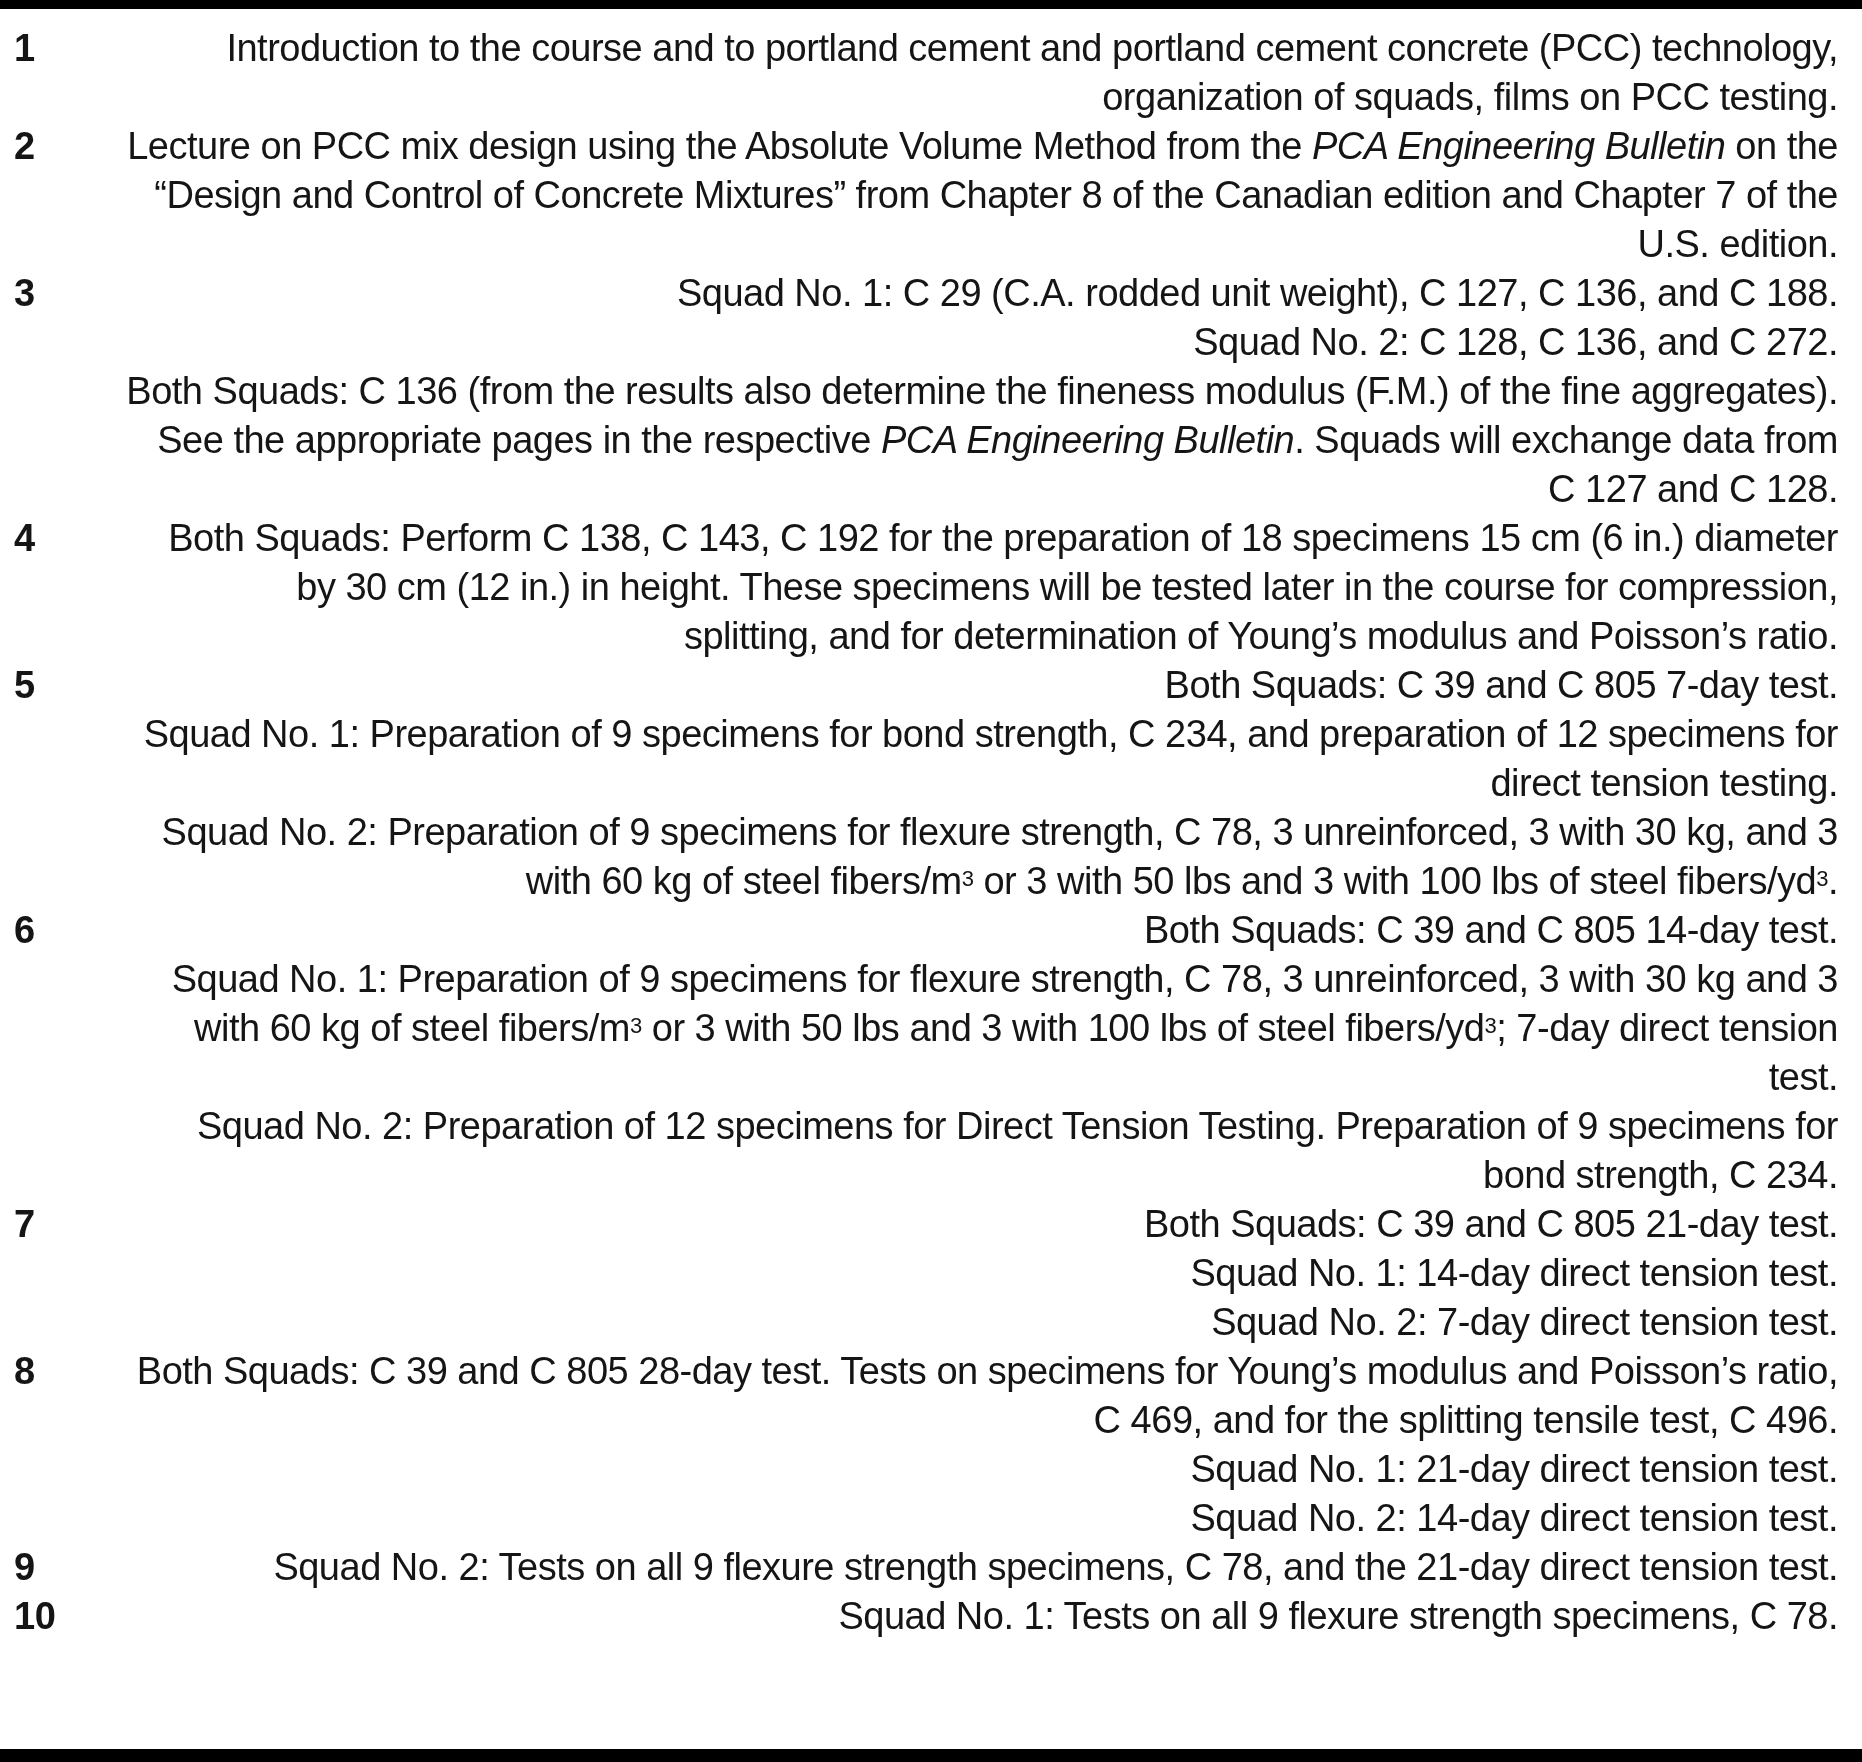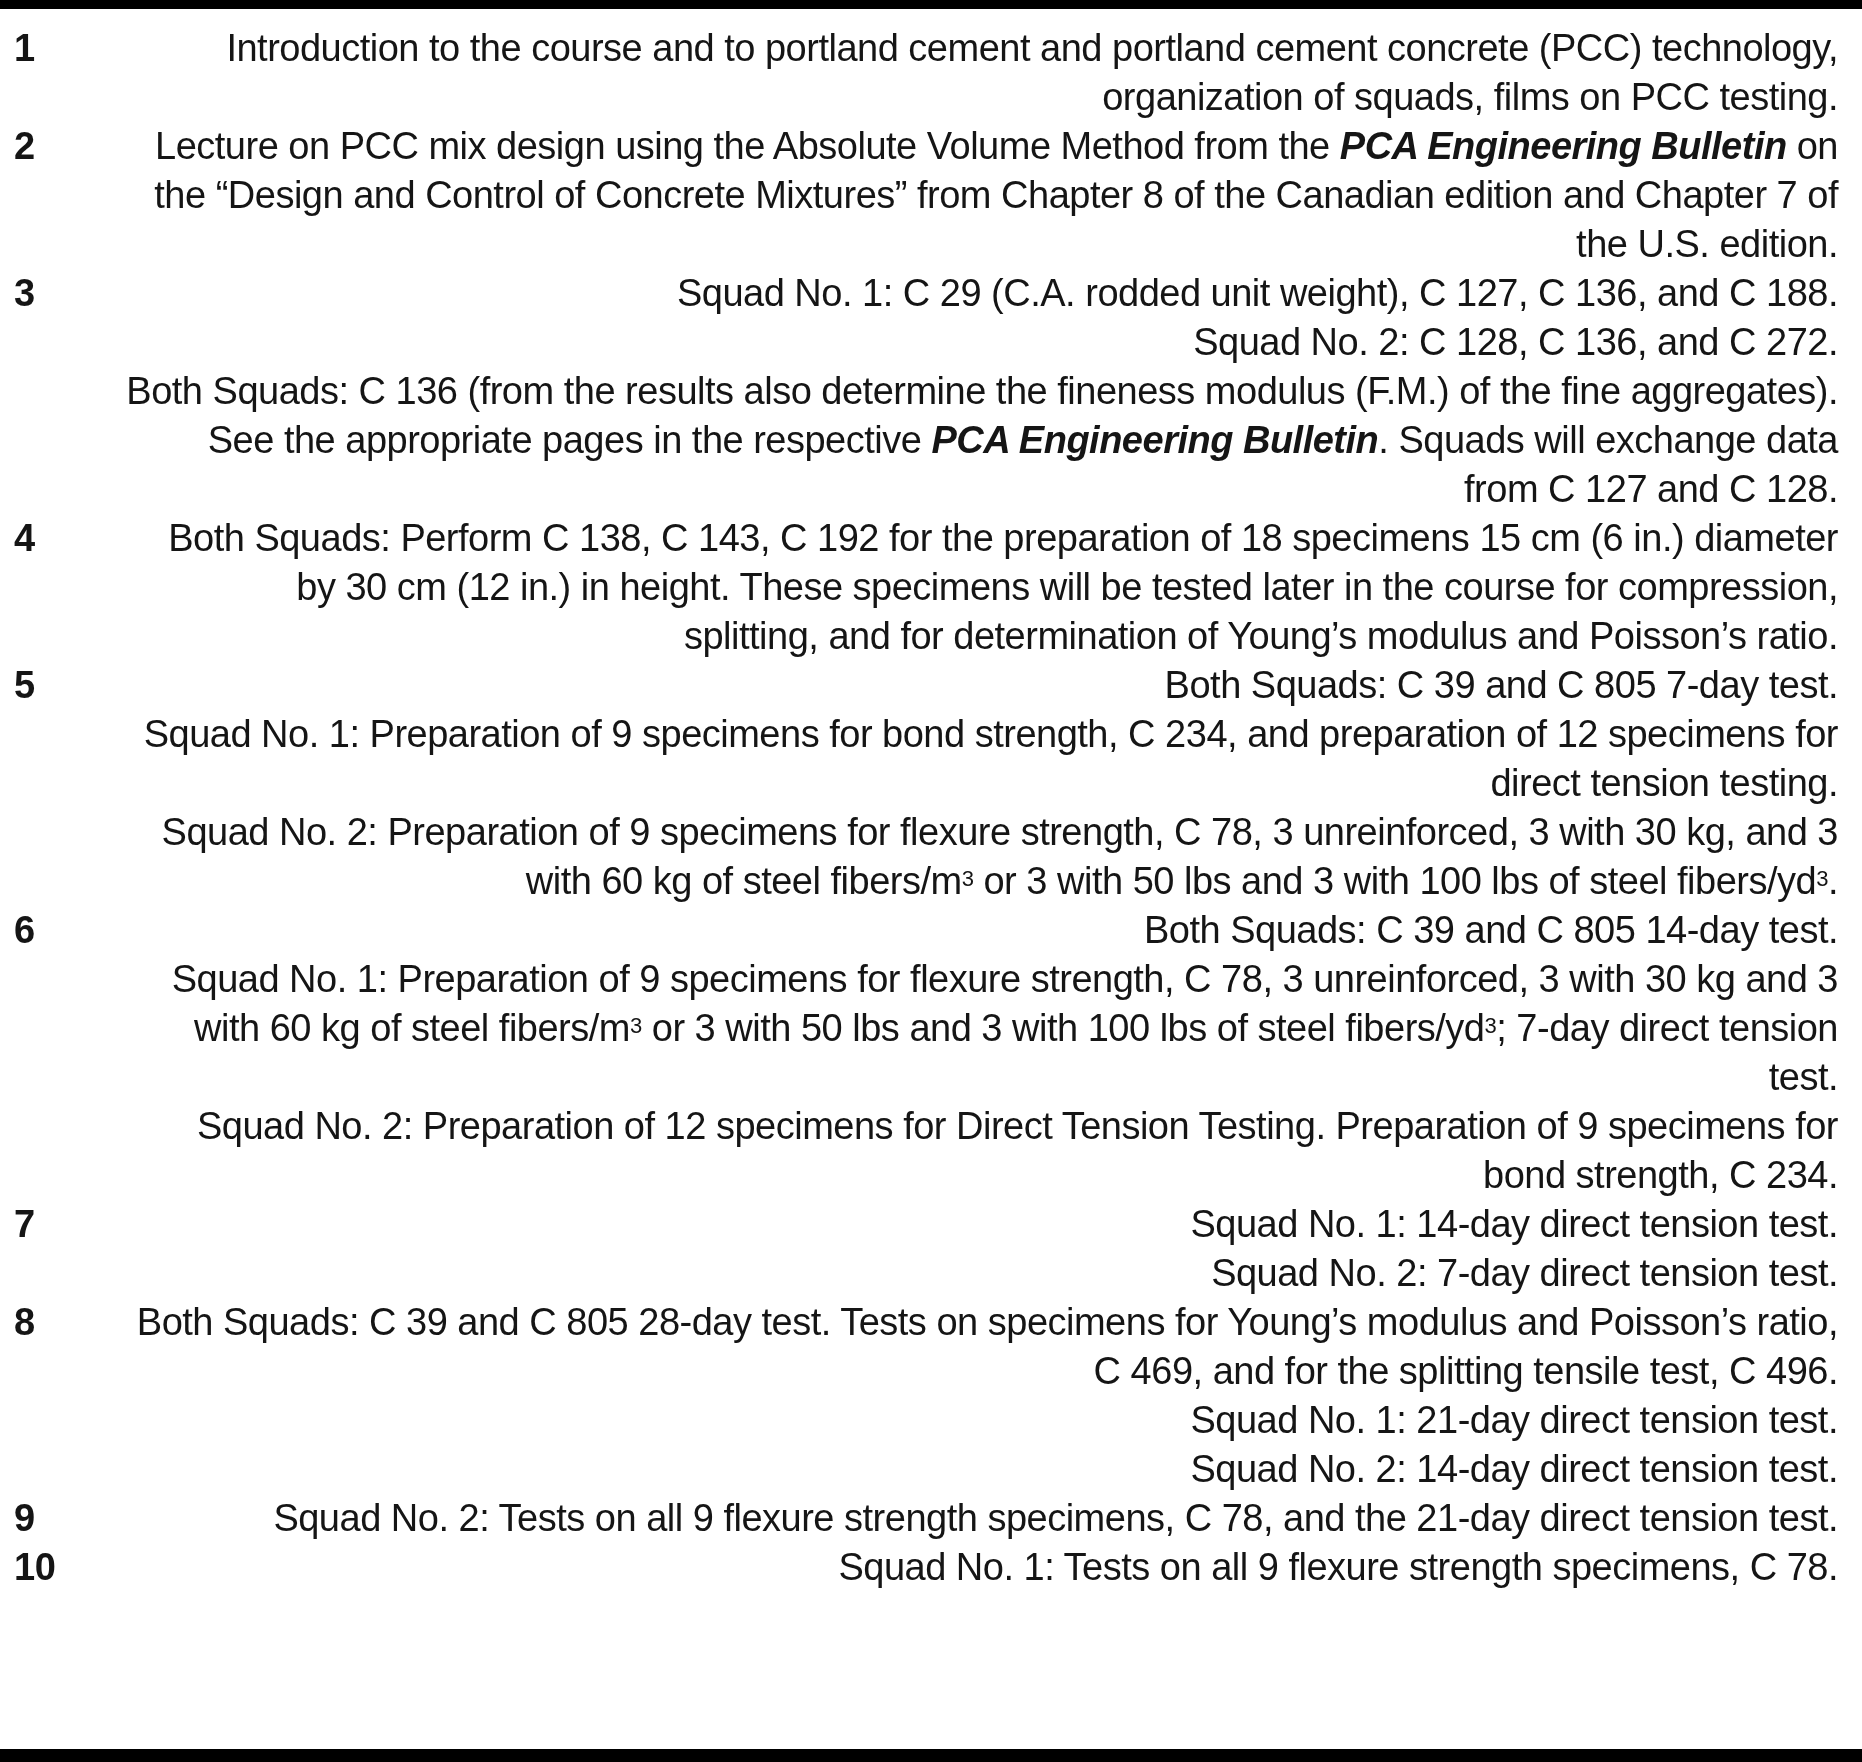--- a/index.html
+++ b/index.html
@@ -50,21 +50,20 @@
   .para {
     font-size: 38px;
     line-height: 49px;
     letter-spacing: -0.5px;
     padding-left: 28px;
     text-indent: -28px;
     text-align: right;
   }
   .para .italic {
     font-style: italic;
-    font-weight: bold;
   }
   .para sup {
     font-size: 0.58em;
     line-height: 0;
     vertical-align: baseline;
     position: relative;
     top: -0.38em;
   }
 </style>
 </head>
@@ -111,20 +110,21 @@
       <div class="num">6</div>
       <div class="content">
         <div class="para"><span>Both Squads: C 39 and C 805 14-day test.</span></div>
         <div class="para"><span>Squad No. 1: Preparation of 9 specimens for flexure strength, C 78, 3 unreinforced, 3 with 30 kg and 3 with 60 kg of steel fibers/m</span><sup>3</sup><span> or 3 with 50 lbs and 3 with 100 lbs of steel fibers/yd</span><sup>3</sup><span>; 7-day direct tension test.</span></div>
         <div class="para"><span>Squad No. 2: Preparation of 12 specimens for Direct Tension Testing. Preparation of 9 specimens for bond strength, C 234.</span></div>
       </div>
     </div>
     <div class="row">
       <div class="num">7</div>
       <div class="content">
+        <div class="para"><span>Both Squads: C 39 and C 805 21-day test.</span></div>
         <div class="para"><span>Squad No. 1: 14-day direct tension test.</span></div>
         <div class="para"><span>Squad No. 2: 7-day direct tension test.</span></div>
       </div>
     </div>
     <div class="row">
       <div class="num">8</div>
       <div class="content">
         <div class="para"><span>Both Squads: C 39 and C 805 28-day test. Tests on specimens for Young’s modulus and Poisson’s ratio, C 469, and for the splitting tensile test, C 496.</span></div>
         <div class="para"><span>Squad No. 1: 21-day direct tension test.</span></div>
         <div class="para"><span>Squad No. 2: 14-day direct tension test.</span></div>

